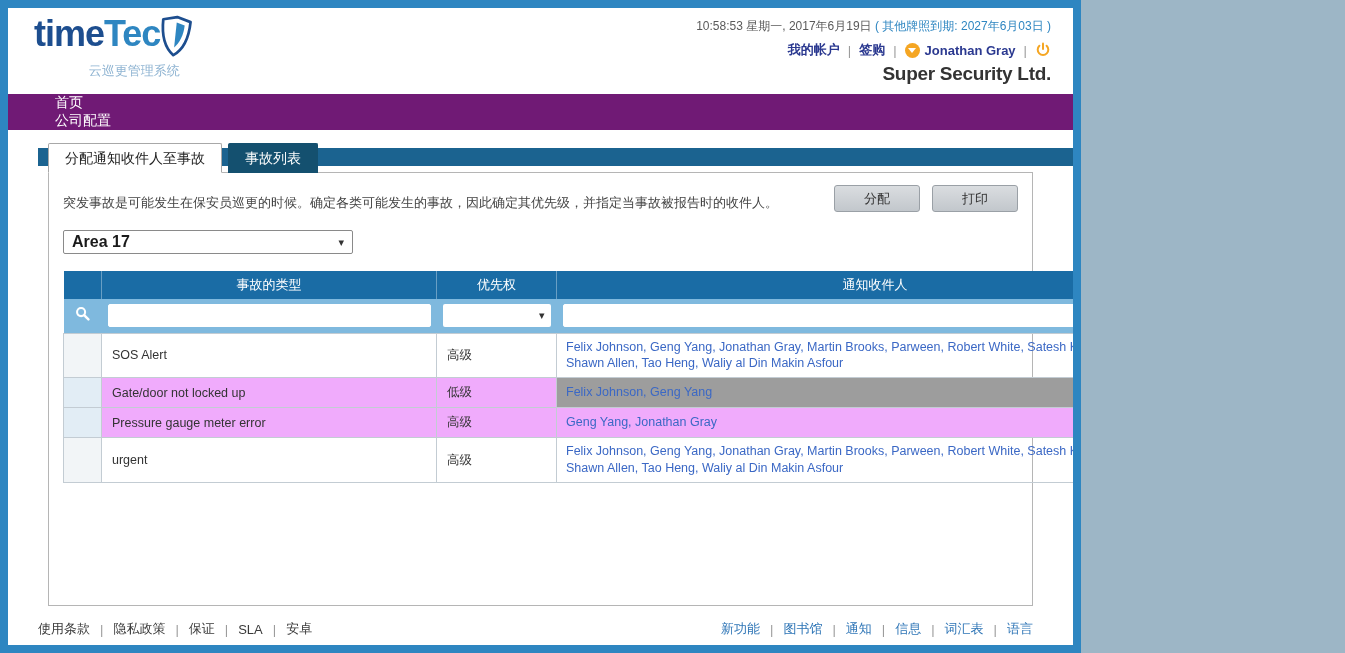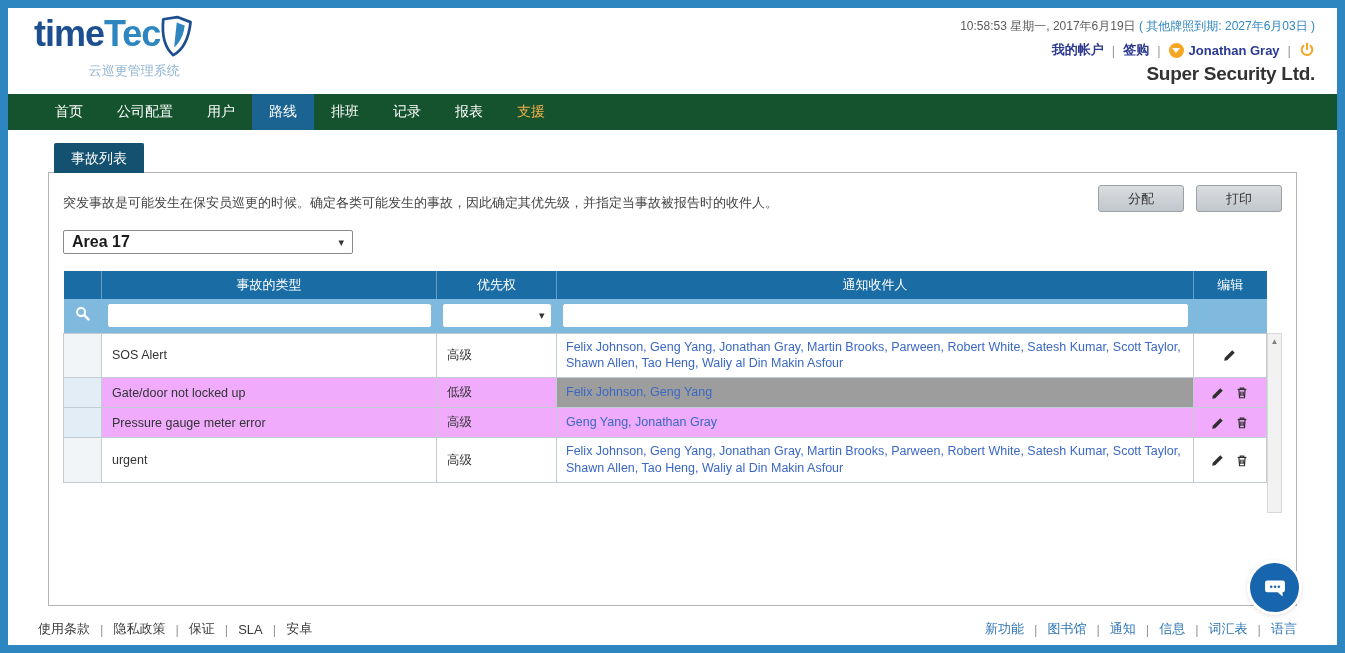--- a/index.html
+++ b/index.html
@@ -1,17 +1,17 @@
 <!DOCTYPE html>
 <html><head>
 <meta charset="utf-8">
 <style>
   * { box-sizing: border-box; }
   body { margin:0; font-family:"Liberation Sans", sans-serif; background:#9db6c6; }
-  .page { width:1345px; height:653px; border:8px solid #2E86C1; background:#fff; position:relative; overflow:hidden; }
+  .page { width:1081px; height:653px; border:8px solid #2E86C1; background:#fff; position:relative; overflow:hidden; }
 
   
   .header { height:86px; background:#fff; position:relative; }
   .logo { position:absolute; left:26px; top:8px; cursor:pointer; }
   .logo-row { display:flex; align-items:flex-start; }
   .lg-time { font-size:36px; font-weight:bold; color:#1D4E8F; letter-spacing:-1px; line-height:1; }
   .lg-tec  { font-size:36px; font-weight:bold; color:#2E86C1; letter-spacing:-1px; line-height:1; }
   .lg-shield { margin-left:-6px; margin-top:-2px; transform:rotate(6deg); }
   .logo-sub { font-size:13px; color:#8FB4D2; margin-top:-2px; text-align:center; padding-left:38px; }
 
@@ -22,21 +22,21 @@
               display:flex; justify-content:flex-end; align-items:center; gap:8px; }
   .hr-line2 a { color:#2B3990; text-decoration:none; cursor:pointer; }
   .sep::before { content:"|"; color:#9a9a9a; font-weight:normal; }
   .user-chip { display:flex; align-items:center; gap:5px; }
   .user-badge { width:15px; height:15px; border-radius:50%; background:#F5A623; display:inline-flex; align-items:center; justify-content:center; }
   .user-badge i { width:0; height:0; border-left:4px solid transparent; border-right:4px solid transparent; border-top:5px solid #fff; display:block; }
   .power-btn { background:none; border:none; padding:0; cursor:pointer; display:inline-flex; }
   .hr-line3 { margin-top:4px; font-size:19px; font-weight:bold; color:#333; letter-spacing:-0.3px; }
 
   
-  .nav { height:36px; background:#14532d; display:flex; align-items:stretch; padding-left:30px; }
+  .nav { height:36px; background:#701a75; display:flex; align-items:stretch; padding-left:30px;flex-direction:column; }
   .nav-item { color:#fff; font-size:14px; padding:0 17px; display:flex; align-items:center; cursor:pointer; }
   .nav-item.active { background:#1B6390; }
   .nav-item.support { color:#F2B04C; }
 
   
   .tabs { display:flex; margin:13px 0 0 40px; position:relative; z-index:2; }
   .tab { height:30px; line-height:29px; padding:0 16px; font-size:14px; cursor:pointer; border-radius:2px 2px 0 0; }
   .tab.active { background:#fff; color:#222; border:1px solid #a8a8a8; border-bottom:1px solid #fff; }
   .tab.inactive { background:#14506F; color:#fff; margin-left:6px; border:1px solid #14506F; border-bottom:none; }
 
@@ -142,20 +142,21 @@
     <div class="nav-item">公司配置</div>
     <div class="nav-item">用户</div>
     <div class="nav-item active">路线</div>
     <div class="nav-item">排班</div>
     <div class="nav-item">记录</div>
     <div class="nav-item">报表</div>
     <div class="nav-item support">支援</div>
   </div>
 
   <div class="tabs">
+    <div class="tab active">分配通知收件人至事故</div>
     <div class="tab inactive">事故列表</div>
   </div>
 
   <div class="panel">
     <div class="panel-top">
       <div class="description">突发事故是可能发生在保安员巡更的时候。确定各类可能发生的事故，因此确定其优先级，并指定当事故被报告时的收件人。</div>
       <div class="btns">
         <button class="btn">分配</button>
         <button class="btn">打印</button>
       </div>

